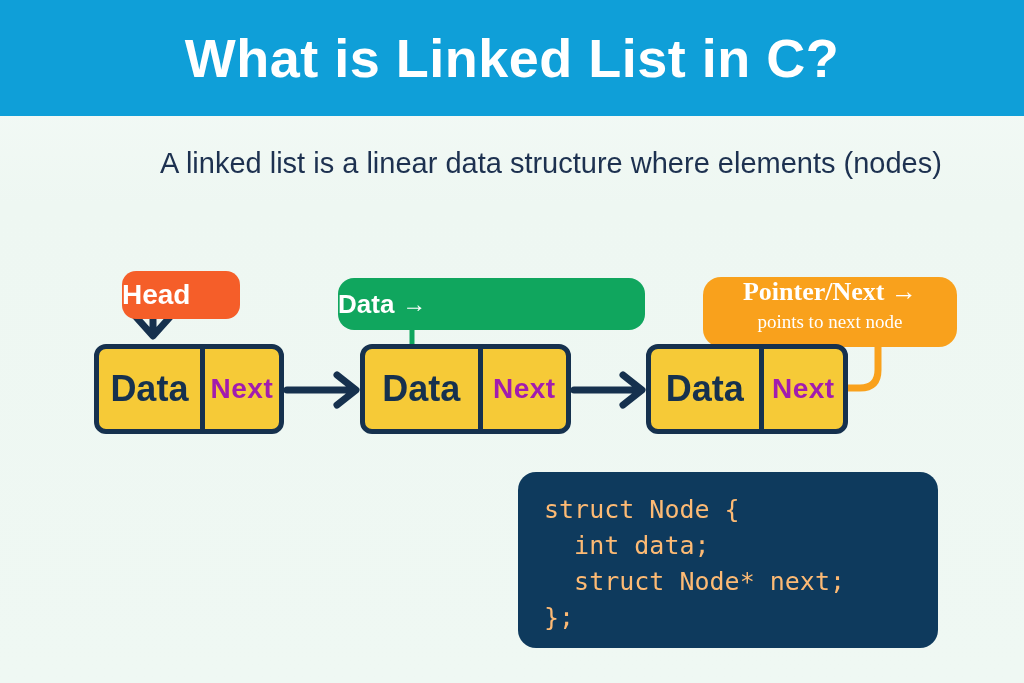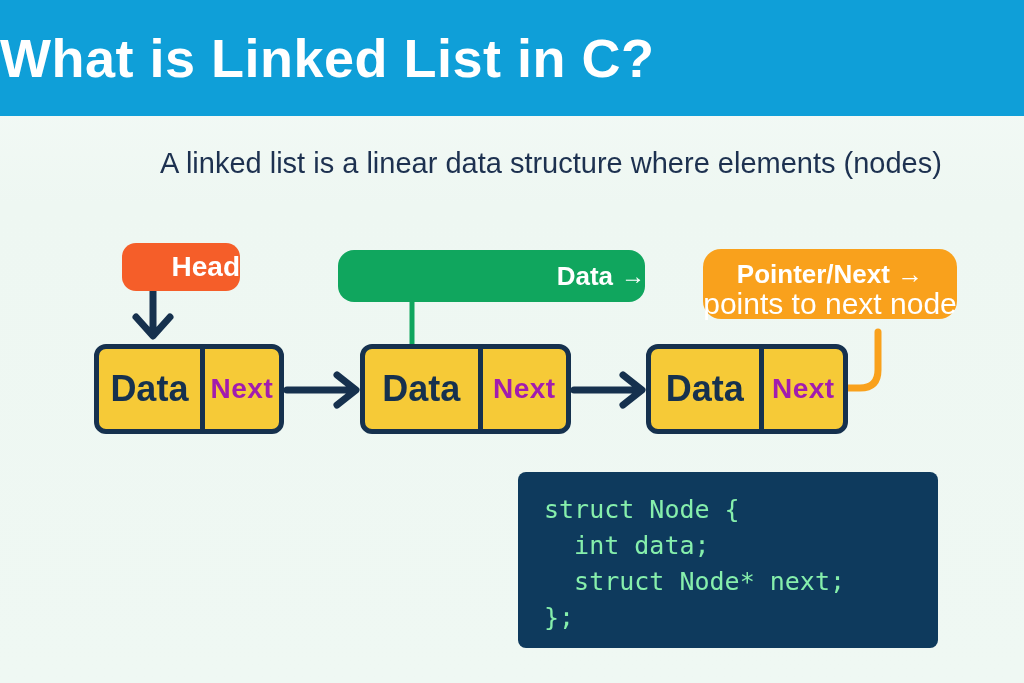--- a/index.html
+++ b/index.html
@@ -4,49 +4,49 @@
 <style>
   html,body{margin:0;padding:0;background:#dfe9e4;}
   .canvas{
     position:relative;width:1024px;height:683px;overflow:hidden;
     background:linear-gradient(180deg,#f6fbf8 0%,#eef7f2 30%,#eff8f3 100%);
     font-family:"Liberation Sans",sans-serif;
   }
   
   .banner{
     position:absolute;left:0;top:0;width:1024px;height:116px;
-    background:#0f9fd8;display:flex;align-items:center;justify-content:flex-start;
+    background:#0f9fd8;display:flex;align-items:center;justify-content:center;
   }
   .banner h1{
     margin:0;color:#ffffff;font-size:54px;font-weight:bold;letter-spacing:.5px;
   }
   
   .desc{
     position:absolute;left:0;top:144px;width:1024px;margin:0;
     text-align:center;color:#1d3150;font-size:29px;font-weight:500;line-height:38px;padding-left:39px;
   }
   
   .connectors{position:absolute;left:0;top:0;width:1024px;height:683px;}
   
-  .label{position:absolute;color:#ffffff;display:flex;align-items:center;justify-content:flex-end;}
+  .label{position:absolute;color:#ffffff;display:flex;align-items:center;justify-content:flex-start;margin-top:28px;}
   .head-label{
     left:122px;top:243px;width:118px;height:48px;background:#f55e29;
     border-radius:14px;font-size:28px;font-weight:bold;
   }
   .green-label{
     left:338px;top:250px;width:307px;height:52px;background:#10a65e;
     border-radius:16px;font-size:24px;gap:8px;
   }
   .green-label b{font-size:26px;}
   .orange-label{
     left:703px;top:249px;width:254px;height:70px;background:#f9a11c;
-    border-radius:18px;flex-direction:column;line-height:30px;
+    border-radius:18px;flex-direction:column;line-height:30px;font-family:Liberation Serif, serif;
   }
   .orange-label .l1{font-size:26px;font-weight:bold;}
-  .orange-label .l2{font-size:30px;font-weight:normal;}
+  .orange-label .l2{font-size:19px;font-weight:normal;}
   .arrow-glyph{font-weight:normal;}
   
   .node{
     position:absolute;top:344px;height:90px;box-sizing:border-box;
     background:#f6ca37;border:5px solid #16314e;border-radius:12px;
     display:flex;align-items:stretch;
   }
   .node .cell{display:flex;align-items:center;justify-content:center;}
   .node .cell.data{
     flex:0 0 56%;border-right:5px solid #16314e;
@@ -54,22 +54,22 @@
   }
   .node .cell.next{
     flex:1;color:#a21caf;font-size:28px;font-weight:bold;letter-spacing:.5px;
   }
   .node1{left:94px;width:190px;}
   .node2{left:360px;width:211px;}
   .node3{left:646px;width:202px;}
   
   .code{
     position:absolute;left:518px;top:472px;width:420px;height:176px;box-sizing:border-box;
-    background:#0e3a5d;border-radius:8px;margin:0;padding:20px 20px 0 26px;
-    color:#86efac;font-family:"DejaVu Sans Mono",monospace;
+    background:#0e3a5d;border-radius:18px;margin:0;padding:20px 20px 0 26px;
+    color:#fdba74;font-family:"DejaVu Sans Mono",monospace;
     font-size:25px;line-height:36px;white-space:pre;
   }
 </style>
 </head>
 <body>
 
 <div class="canvas">
 
   <header class="banner">
     <h1>What is Linked List in C?</h1>

